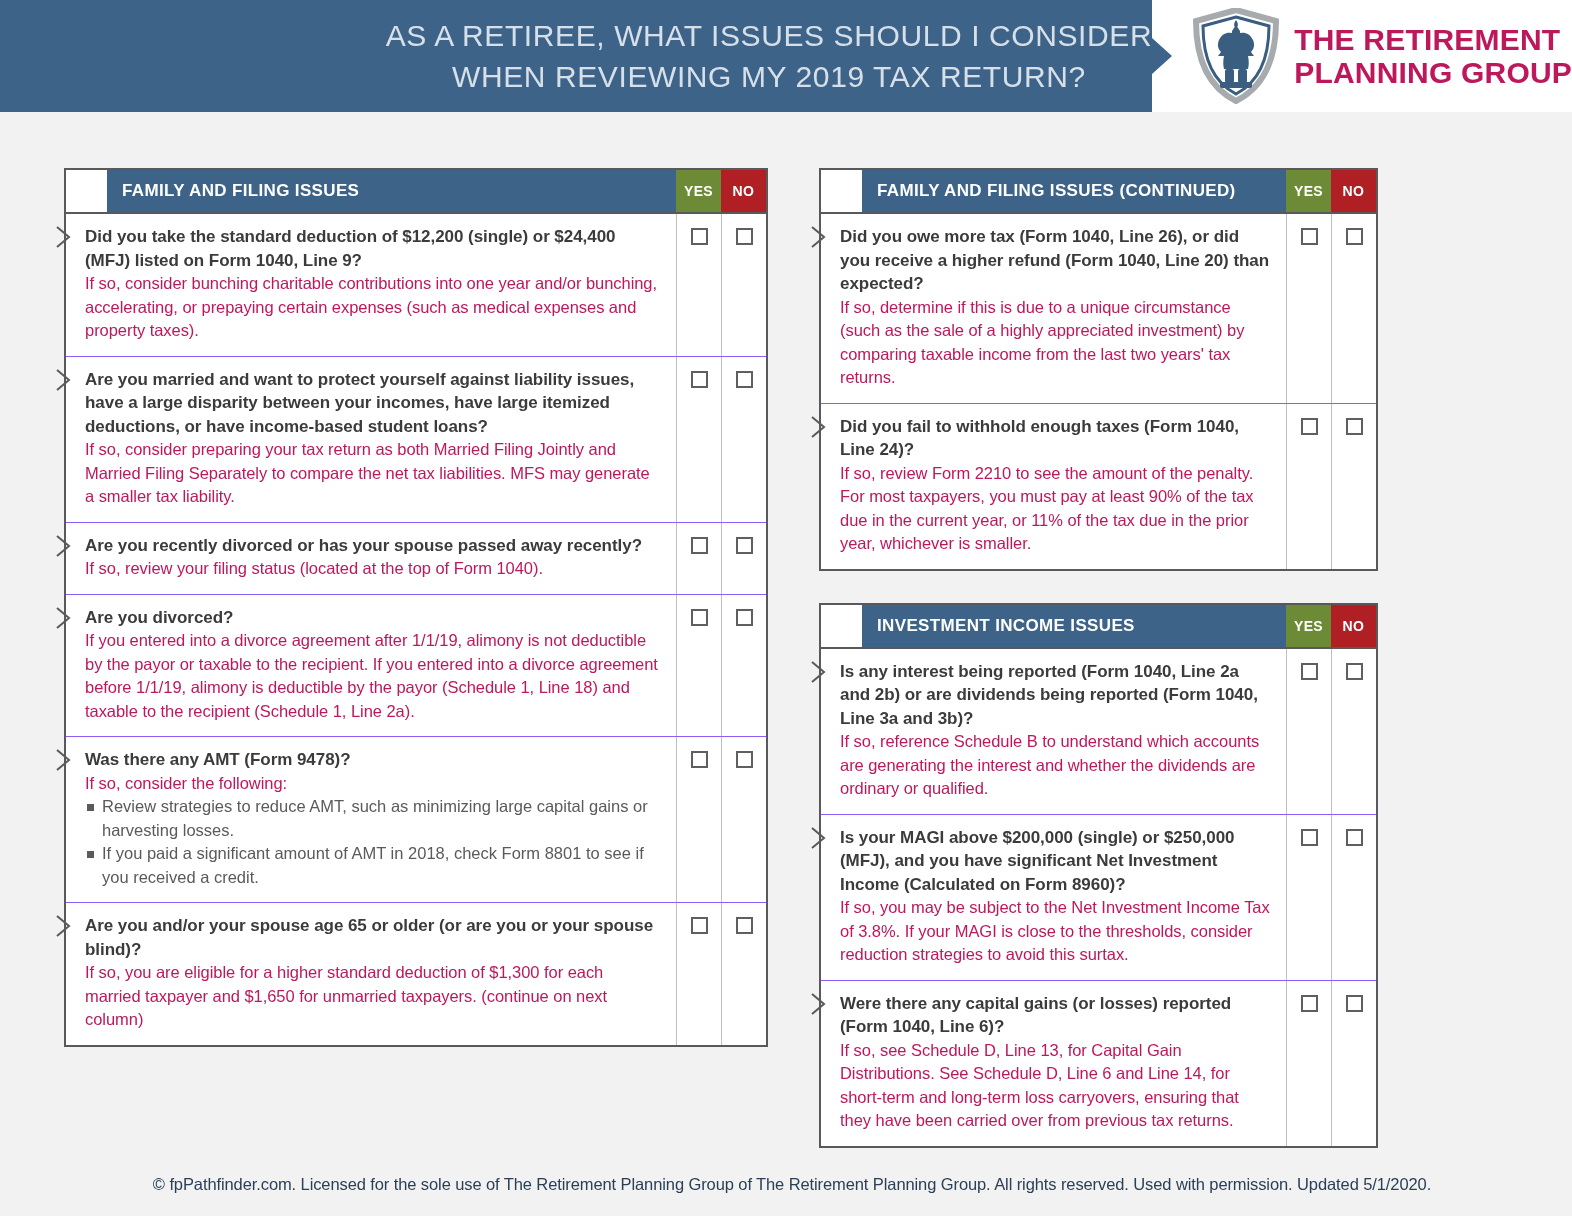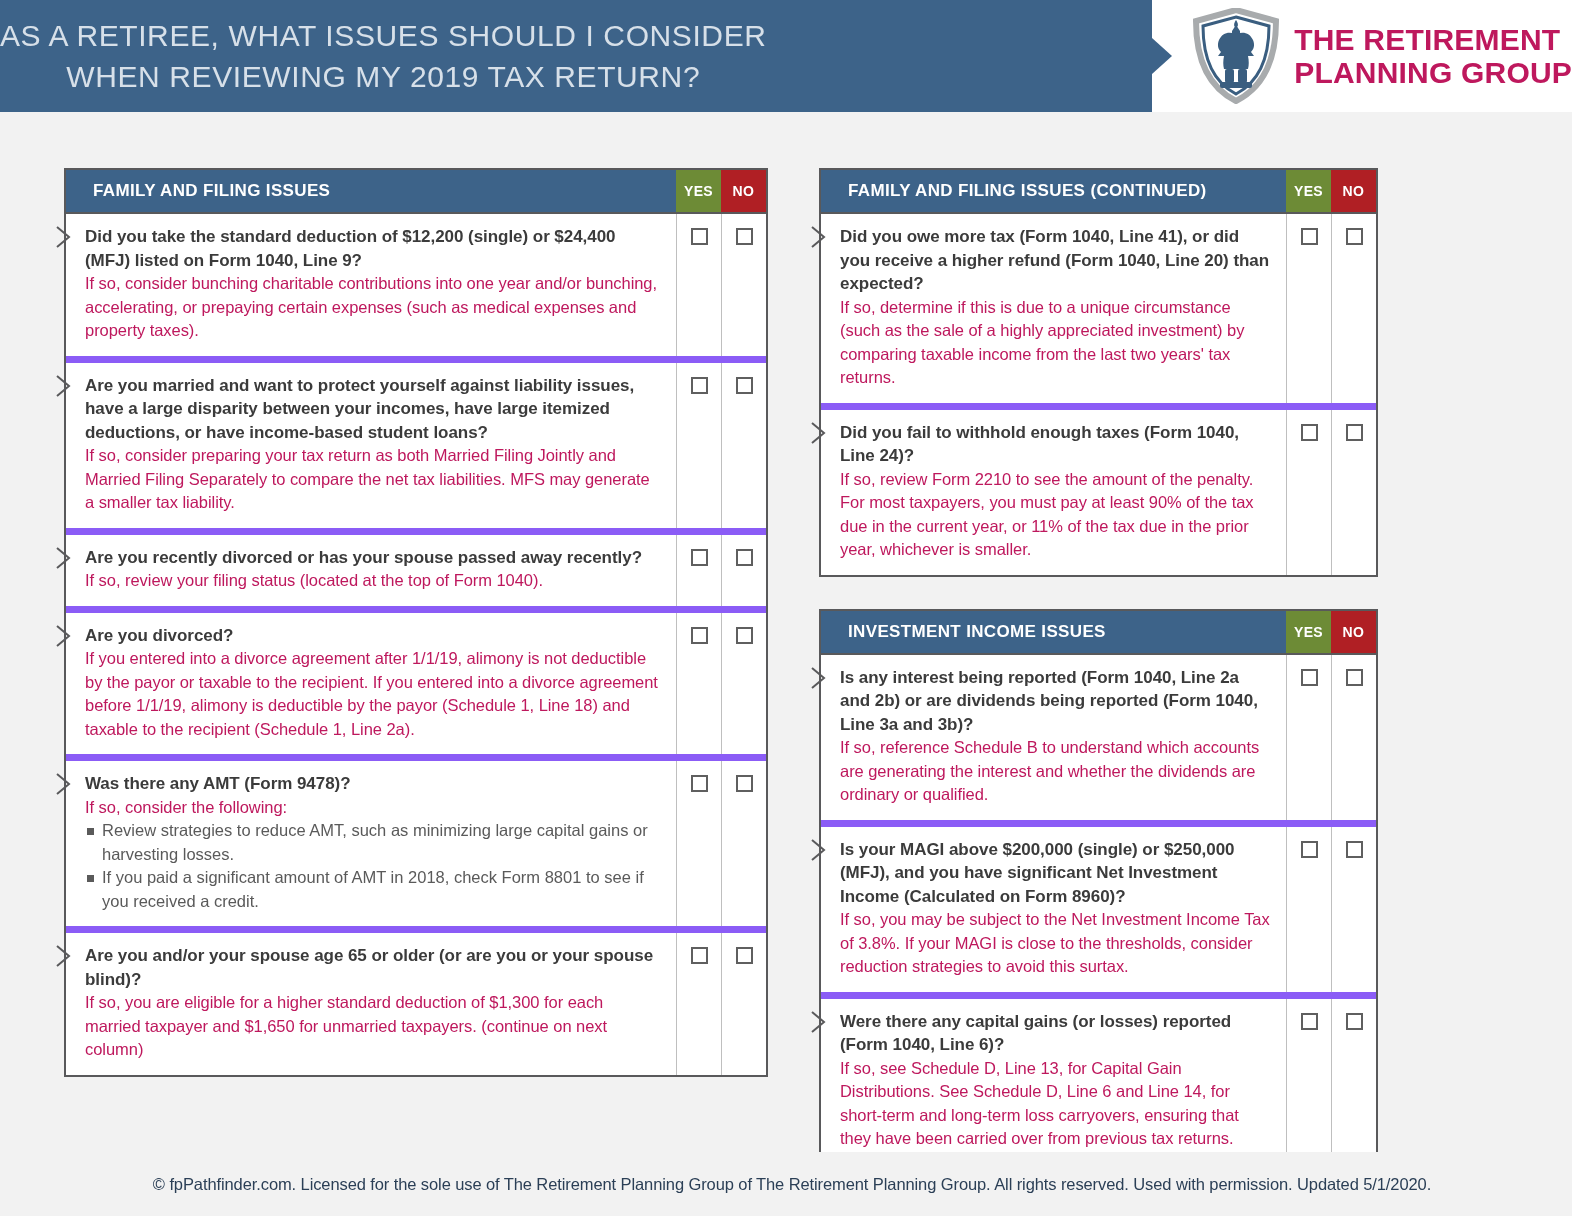--- a/index.html
+++ b/index.html
@@ -17,21 +17,21 @@
     height: 112px;
     display: flex;
     align-items: stretch;
     background: #ffffff;
   }
   .header-band {
     width: 1204px;
     background: #3d6389;
     display: flex;
     align-items: center;
-    justify-content: flex-start;
+    justify-content: flex-end;
     position: relative;
   }
   .header-title {
     color: #d7e0e9;
     font-size: 30px;
     line-height: 41px;
     letter-spacing: 0.6px;
     text-align: center;
     font-weight: 400;
     font-family: "Liberation Sans", sans-serif;
@@ -89,41 +89,42 @@
   }
   .card-head-title {
     flex: 1;
     background: #3d6389;
     color: #ffffff;
     font-size: 17px;
     font-weight: bold;
     letter-spacing: 0.35px;
     display: flex;
     align-items: center;
-    padding-left: 27px;
+    padding-left: 15px;
+    margin-left: 41px;
   }
   .head-yes, .head-no {
     width: 45px;
     display: flex;
     align-items: center;
     justify-content: center;
     color: #ffffff;
     font-size: 14px;
     font-weight: bold;
     letter-spacing: 0.4px;
   }
   .head-yes { background: #6d8b36; }
   .head-no  { background: #b01f24; }
 
   .rows { position: relative; }
 
   .row {
     display: flex;
     align-items: stretch;
-    border-bottom: 7px solid #8b5cf6;
+    border-bottom: 1px solid #8b5cf6;
     position: relative;
   }
   .row:last-child { border-bottom: none; }
 
   .row-text {
     flex: 1;
     padding: 11px 16px 13px 19px;
     position: relative;
   }
   .chev {
@@ -334,21 +335,21 @@
           <div class="card-head-title">FAMILY AND FILING ISSUES (CONTINUED)</div>
           <div class="head-yes">YES</div>
           <div class="head-no">NO</div>
         </div>
         <div class="rows">
           <div class="row">
             <div class="row-text">
               <svg class="chev" viewBox="0 0 18 22">
                 <path d="M2 1 L14 11 L2 21" fill="none" stroke="#59595b" stroke-width="2"></path>
               </svg>
-              <div class="q">Did you owe more tax (Form 1040, Line 41), or did you receive a higher refund (Form 1040, Line 20) than expected?</div>
+              <div class="q">Did you owe more tax (Form 1040, Line 26), or did you receive a higher refund (Form 1040, Line 20) than expected?</div>
               <div class="a">If so, determine if this is due to a unique circumstance (such as the sale of a highly appreciated investment) by comparing taxable income from the last two years' tax returns.</div>
             </div>
             <div class="cb-col">
               <div class="cbox"></div>
             </div>
             <div class="cb-col">
               <div class="cbox"></div>
             </div>
           </div>
           <div class="row">

